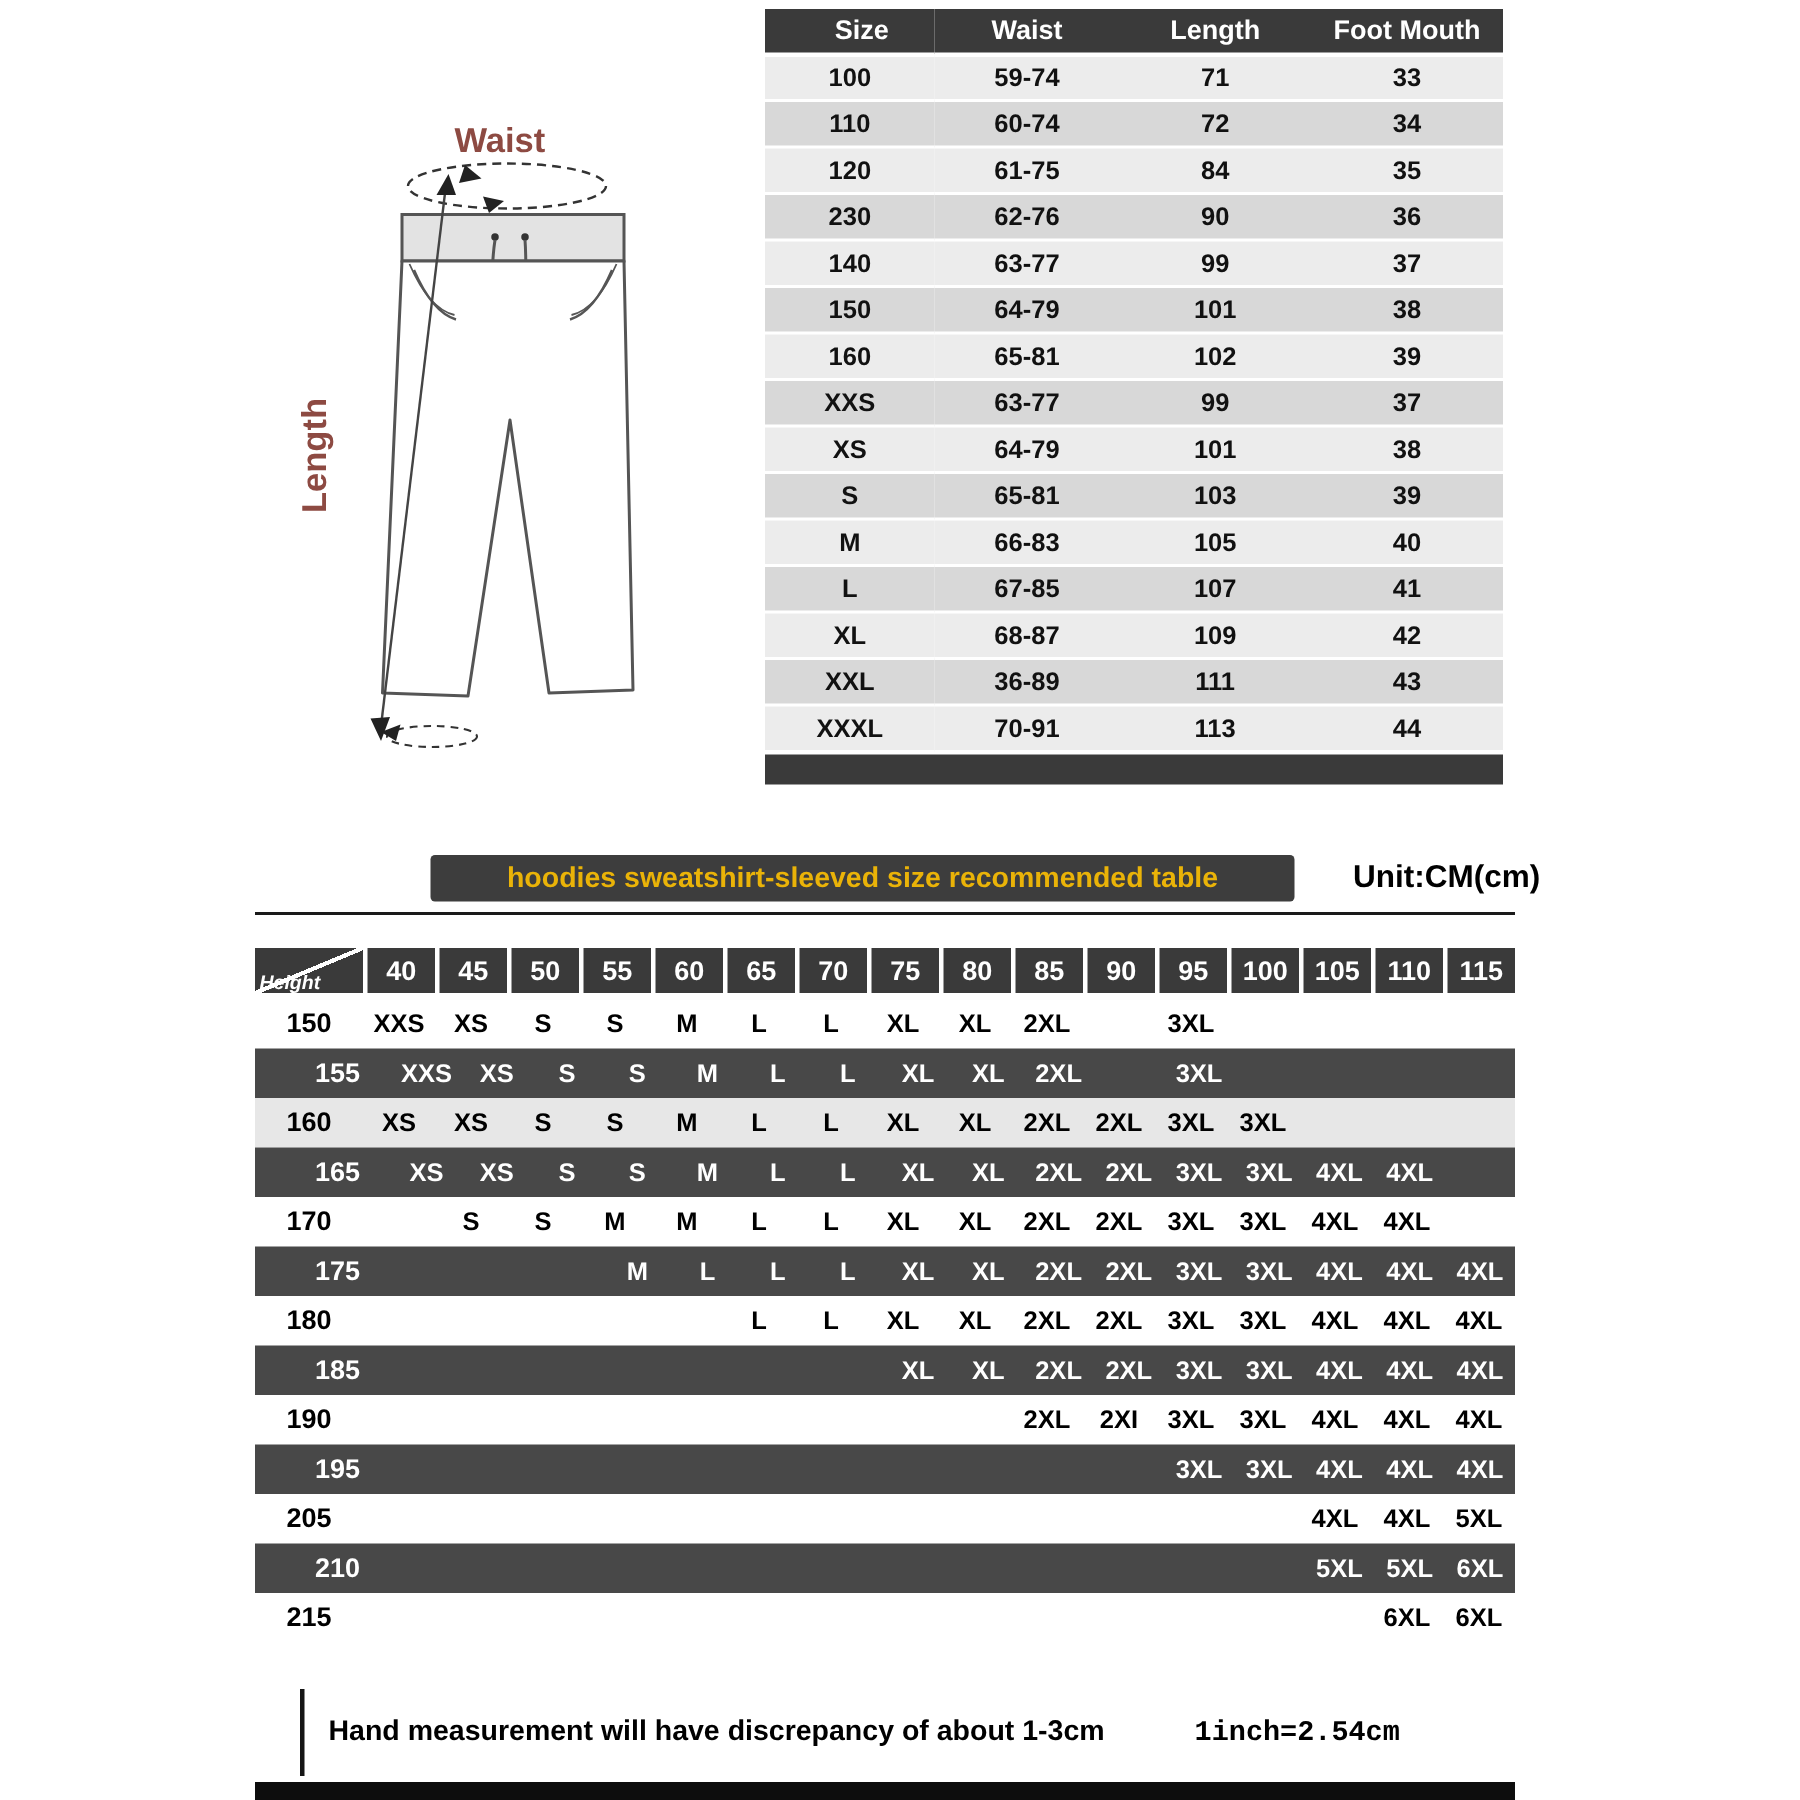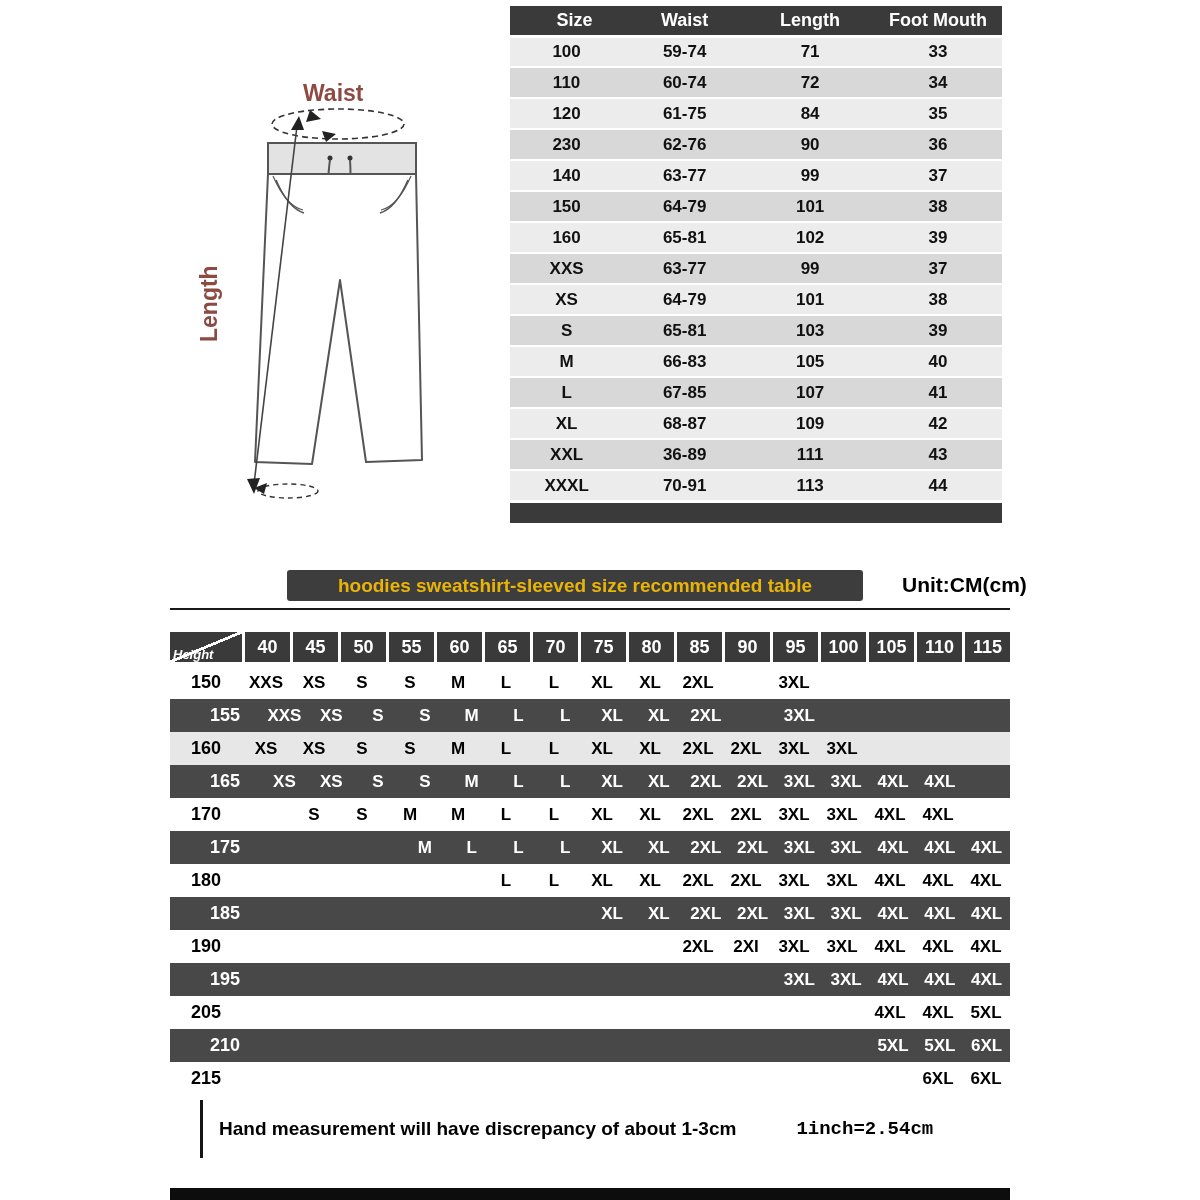--- a/index.html
+++ b/index.html
@@ -47,21 +47,21 @@
   .corner .kg { position:absolute; top:0px; right:6px; font-size:13px;margin-top:28px; }
   .corner .ht { position:absolute; bottom:0px; left:3px; font-size:13px;font-style:italic; }
   .mdata { height:33px; }
   .mdata .mcell { font-weight:bold; font-size:17px; }
   .mdata .hlabel { font-size:18px; }
   .mdata.white { background:#fff; color:#000; }
   .mdata.gray  { background:#e7e7e7; color:#000; }
   .mdata.dark  { background:#484848; color:#fff;padding-left:19px; }
 
   
-  .note { position:absolute; left:200px; top:1100px; height:58px; border-left:3px solid #151515;
+  .note { position:absolute; left:200px; top:1126px; height:58px; border-left:3px solid #151515;
           display:flex; align-items:center; padding-left:16px; }
   .note .note-text { font-size:19px; font-weight:bold; color:#000; }
   .note .conv-text { font-size:19px; font-weight:bold; color:#000; margin-left:60px;font-family:Liberation Mono, monospace; }
   .bottom-bar { position:absolute; left:170px; top:1188px; width:840px; height:12px; background:#0d0d0d; }
 </style>
 </head>
 <body>
 
 <div class="canvas">
 

